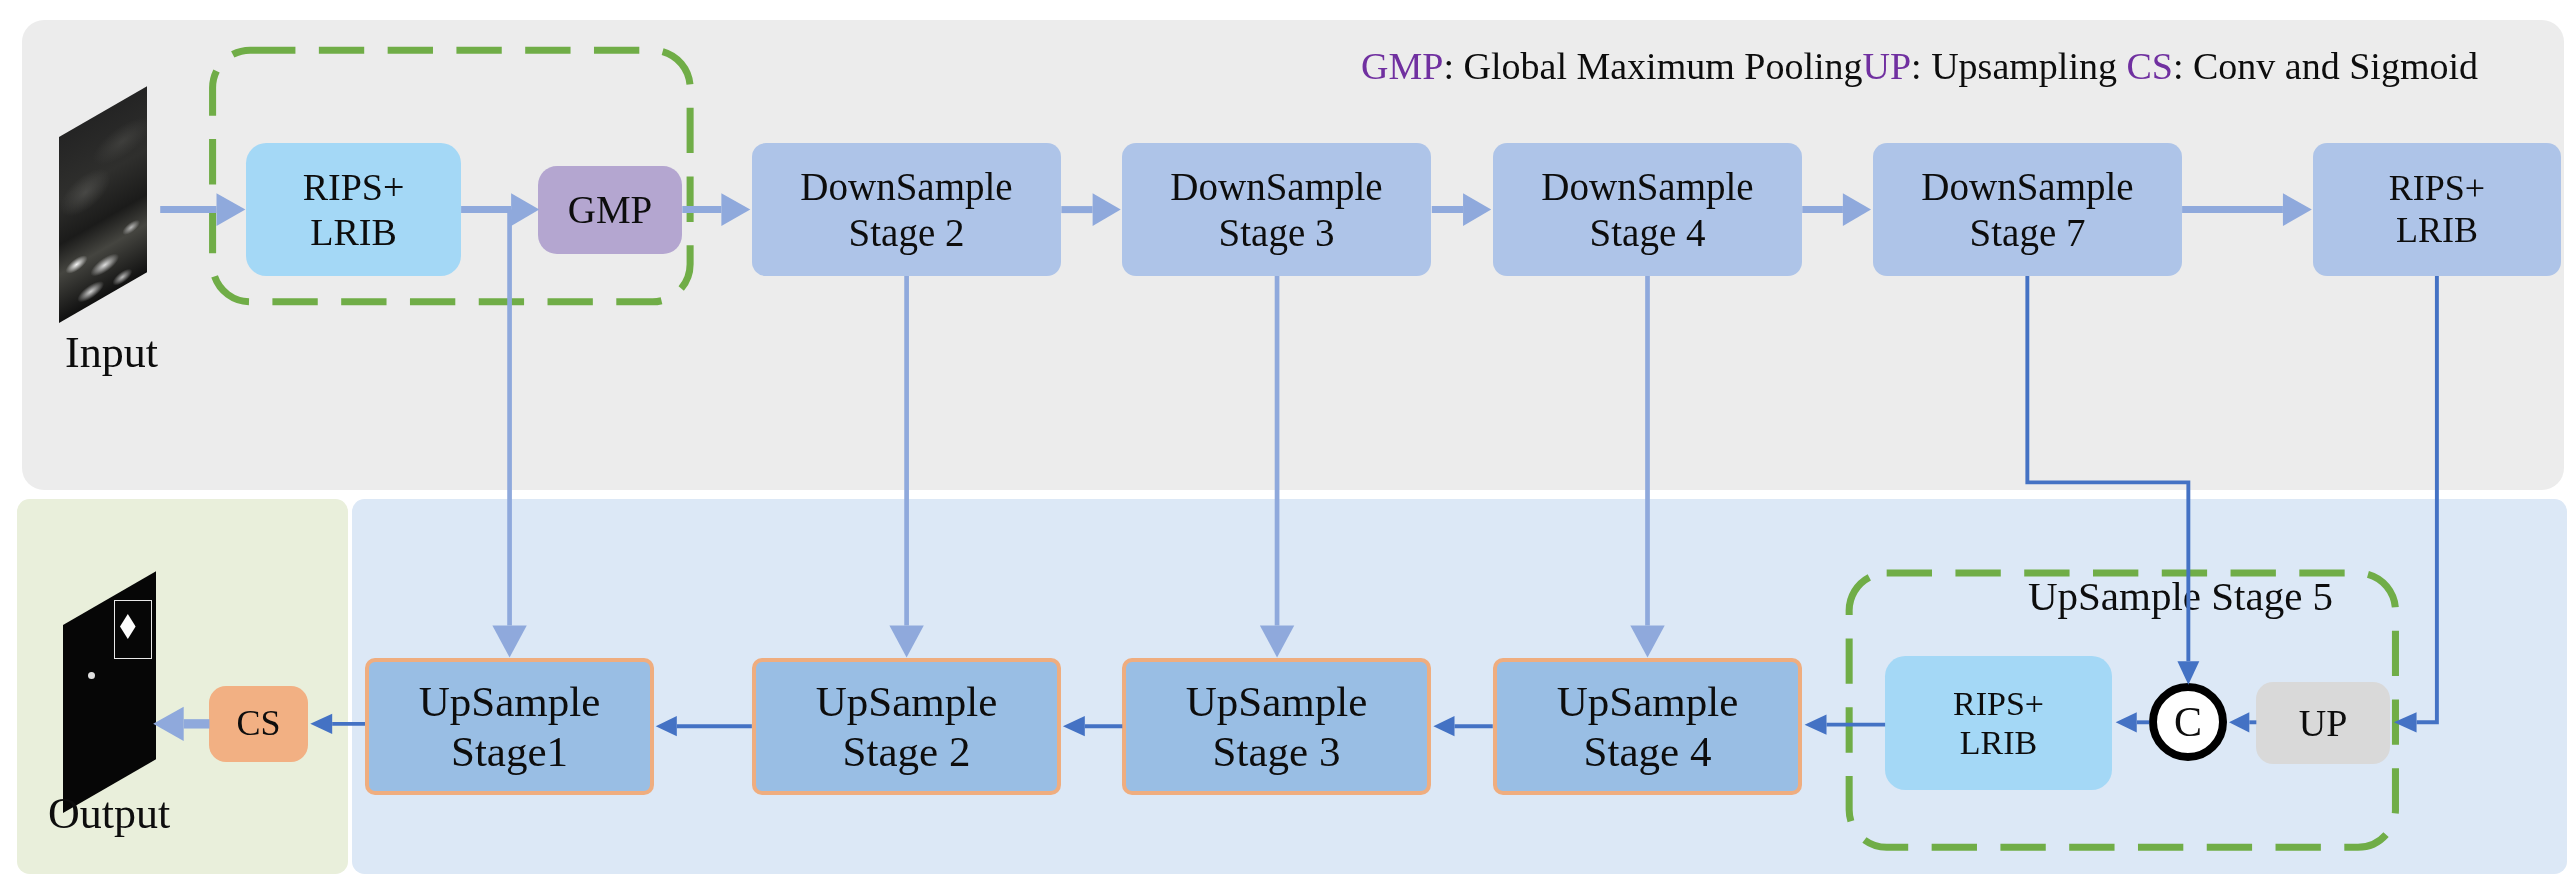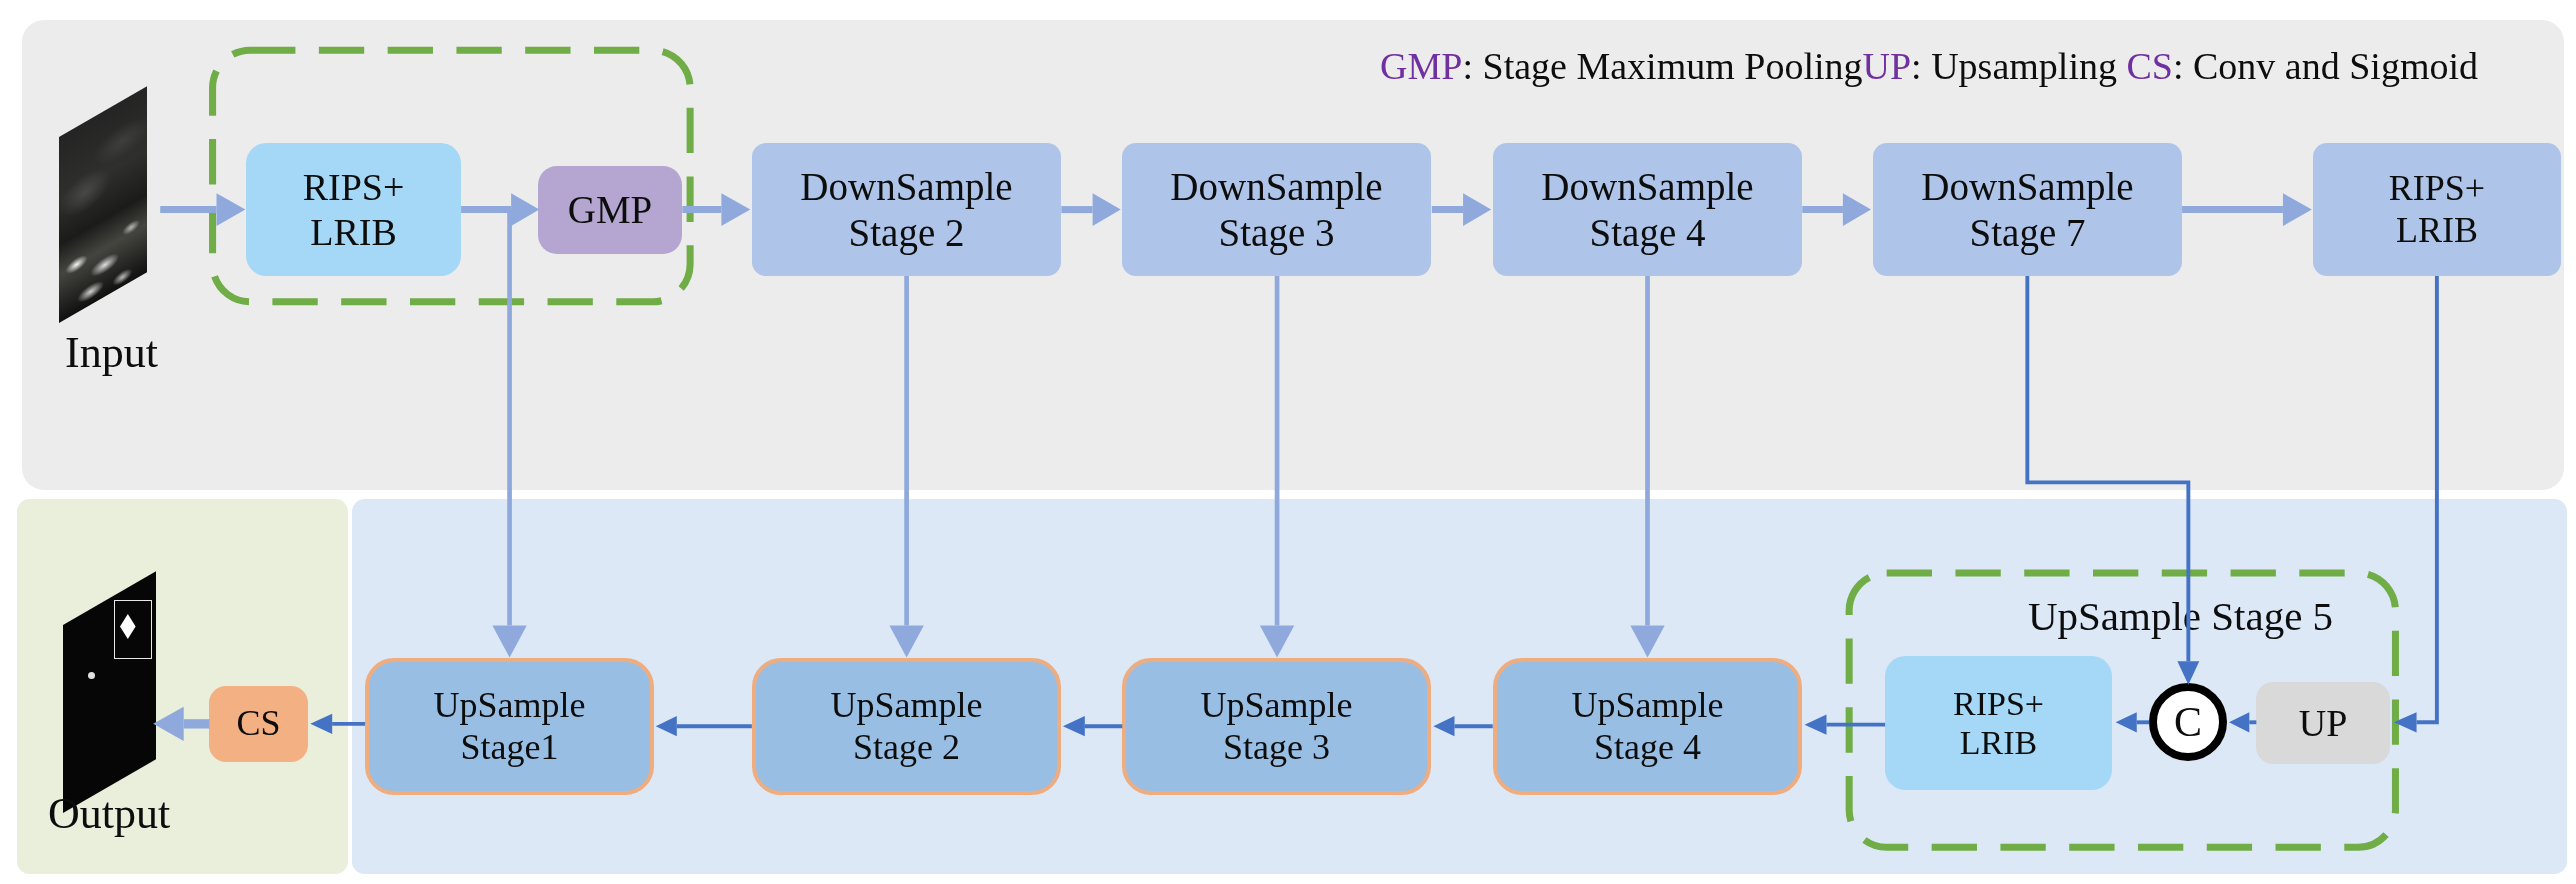--- a/index.html
+++ b/index.html
@@ -16,21 +16,21 @@
 
   .panel{position:absolute}
   .panel-top{left:22px;top:20.3px;width:2542px;height:470px;background:var(--panel-top);border-radius:22px}
   .panel-output{left:17px;top:499px;width:331px;height:375px;background:var(--panel-output);border-radius:12.5px}
   .panel-decoder{left:352px;top:499px;width:2215px;height:375px;background:var(--panel-decoder);border-radius:12.5px}
 
   .box{position:absolute;display:flex;flex-direction:column;align-items:center;justify-content:center;
        text-align:center;line-height:1.16;z-index:3}
   .stage{background:var(--stage-box);border-radius:14px;font-size:39px}
   .rips{background:var(--rips-box);border-radius:20.3px;font-size:38px}
-  .upstage{background:var(--upsample-box);border:4.7px solid var(--upsample-border);border-radius:29px;font-size:36px}
+  .upstage{background:var(--upsample-box);border:4.7px solid var(--upsample-border);border-radius:10px;font-size:43px}
   .gmp{background:var(--gmp-box);border-radius:19px;font-size:39px}
   .upbox{background:var(--up-box);border-radius:17px;font-size:38px}
   .csbox{background:var(--cs-box);border-radius:17px;font-size:36px}
   .circleC{background:#ffffff;border:8.6px solid #000;border-radius:50%;font-size:42px;z-index:4}
 
   .group-title{position:absolute;z-index:2;font-size:41px;text-align:center;white-space:nowrap}
   .io-label{position:absolute;z-index:3;font-size:44px}
 
   .legend{position:absolute;top:44px;right:98px;z-index:3;font-size:38px;white-space:pre;z-index:3}
   .legend .abbr{color:var(--legend-abbr)}
@@ -63,21 +63,21 @@
 </style>
 </head>
 <body>
 
 <div id="canvas">
 
   <div class="panel panel-top"></div>
   <div class="panel panel-output"></div>
   <div class="panel panel-decoder"></div>
 
-  <div class="legend"><span class="abbr">GMP</span><span>: Stage Maximum Pooling</span><span class="abbr">UP</span><span>: Upsampling </span><span class="abbr">CS</span><span>: Conv and Sigmoid</span></div>
+  <div class="legend"><span class="abbr">GMP</span><span>: Global Maximum Pooling</span><span class="abbr">UP</span><span>: Upsampling </span><span class="abbr">CS</span><span>: Conv and Sigmoid</span></div>
 
   <div class="photo photo-input"></div>
   <div class="io-label" style="left:45px;top:327px;width:133px;text-align:center">Input</div>
 
 
   <div class="box rips" style="left:246px;top:143px;width:215px;height:133px">
     <div>RIPS+</div>
     <div>LRIB</div>
   </div>
   <div class="box gmp" style="left:538px;top:166px;width:144px;height:88px">GMP</div>
@@ -102,21 +102,21 @@
     <div>RIPS+</div>
     <div>LRIB</div>
   </div>
 
   <div class="photo photo-output"></div>
   <div class="inset-frame"></div>
   <div class="spot-diamond"></div>
   <div class="spot-dot"></div>
   <div class="io-label" style="left:27px;top:788px;width:164px;text-align:center">Output</div>
 
-  <div class="group-title" style="left:1899px;top:592px;width:563px;font-size:41px">UpSample Stage 5</div>
+  <div class="group-title" style="left:1899px;top:572px;width:563px;font-size:41px">UpSample Stage 5</div>
 
   <div class="box csbox" style="left:209px;top:686px;width:99px;height:76px">CS</div>
 
   <div class="box upstage" style="left:365px;top:658px;width:289px;height:137px">
     <div>UpSample</div>
     <div>Stage1</div>
   </div>
   <div class="box upstage" style="left:752px;top:658px;width:309px;height:137px">
     <div>UpSample</div>
     <div>Stage 2</div>

